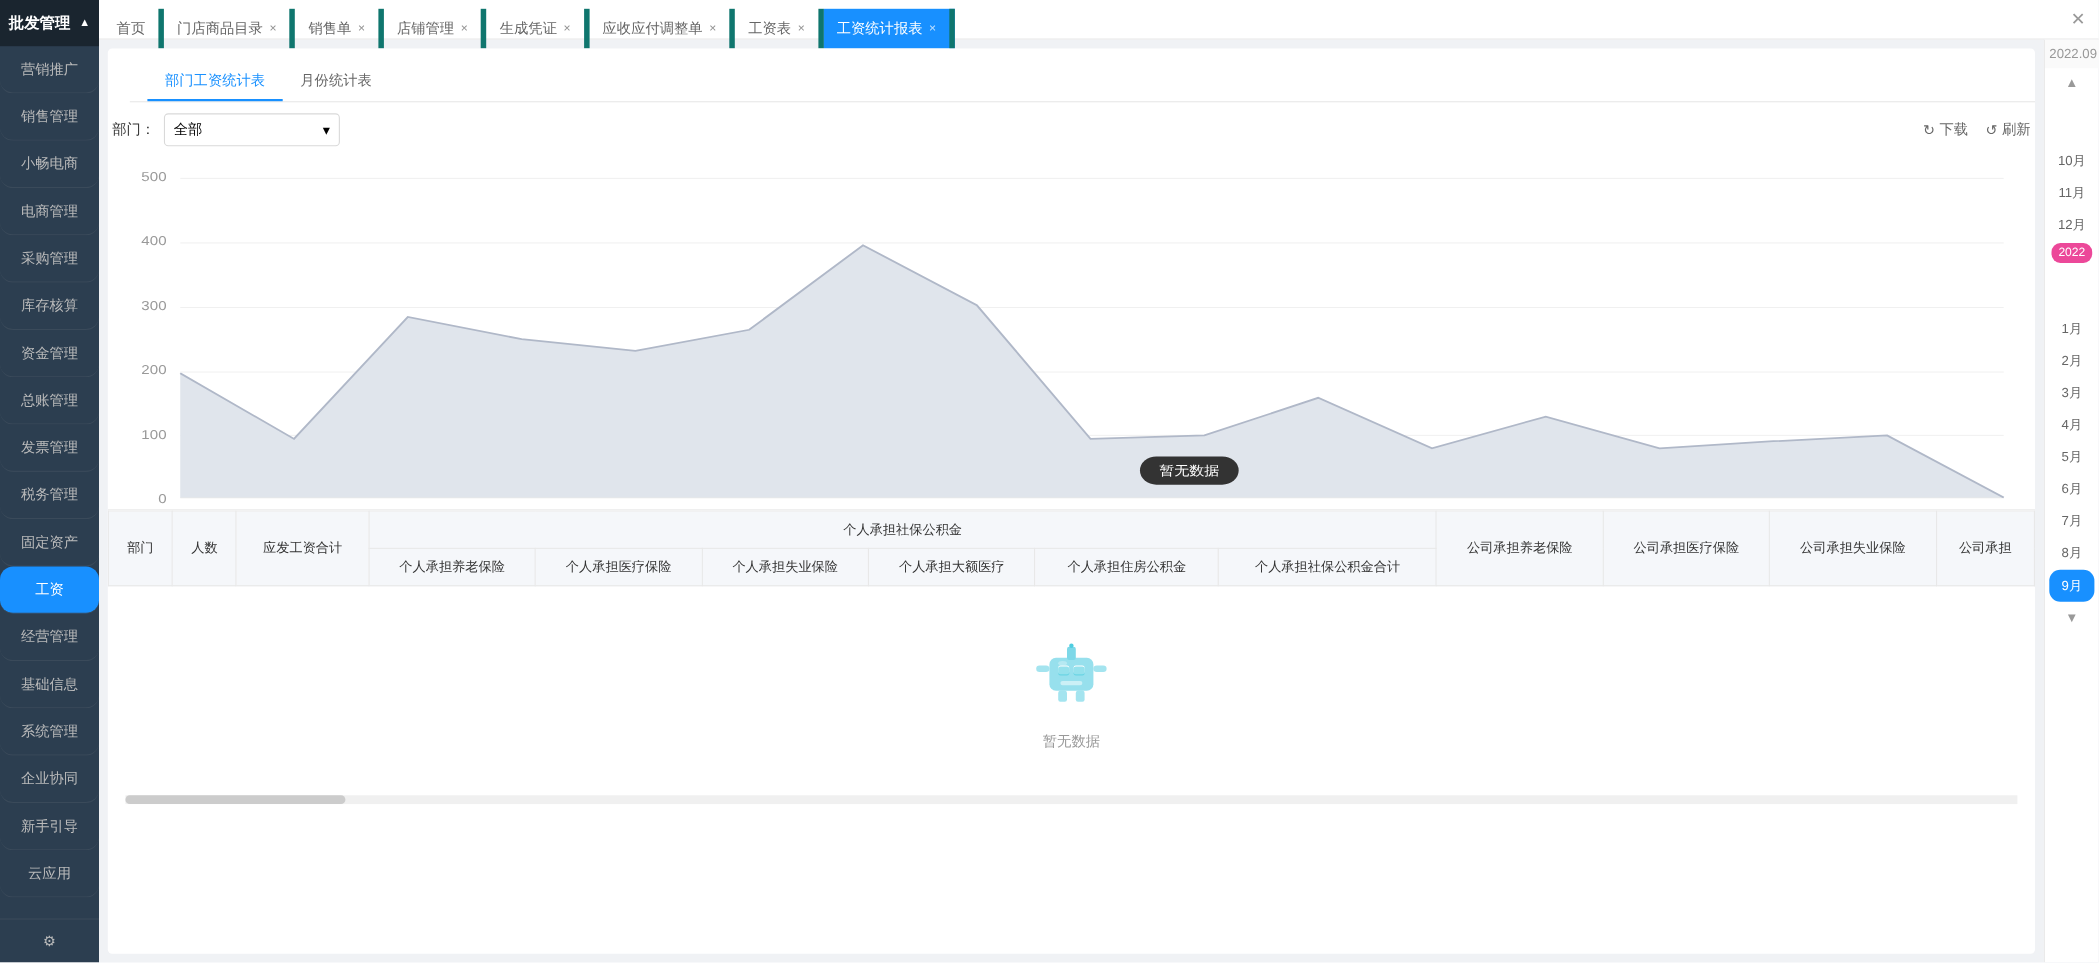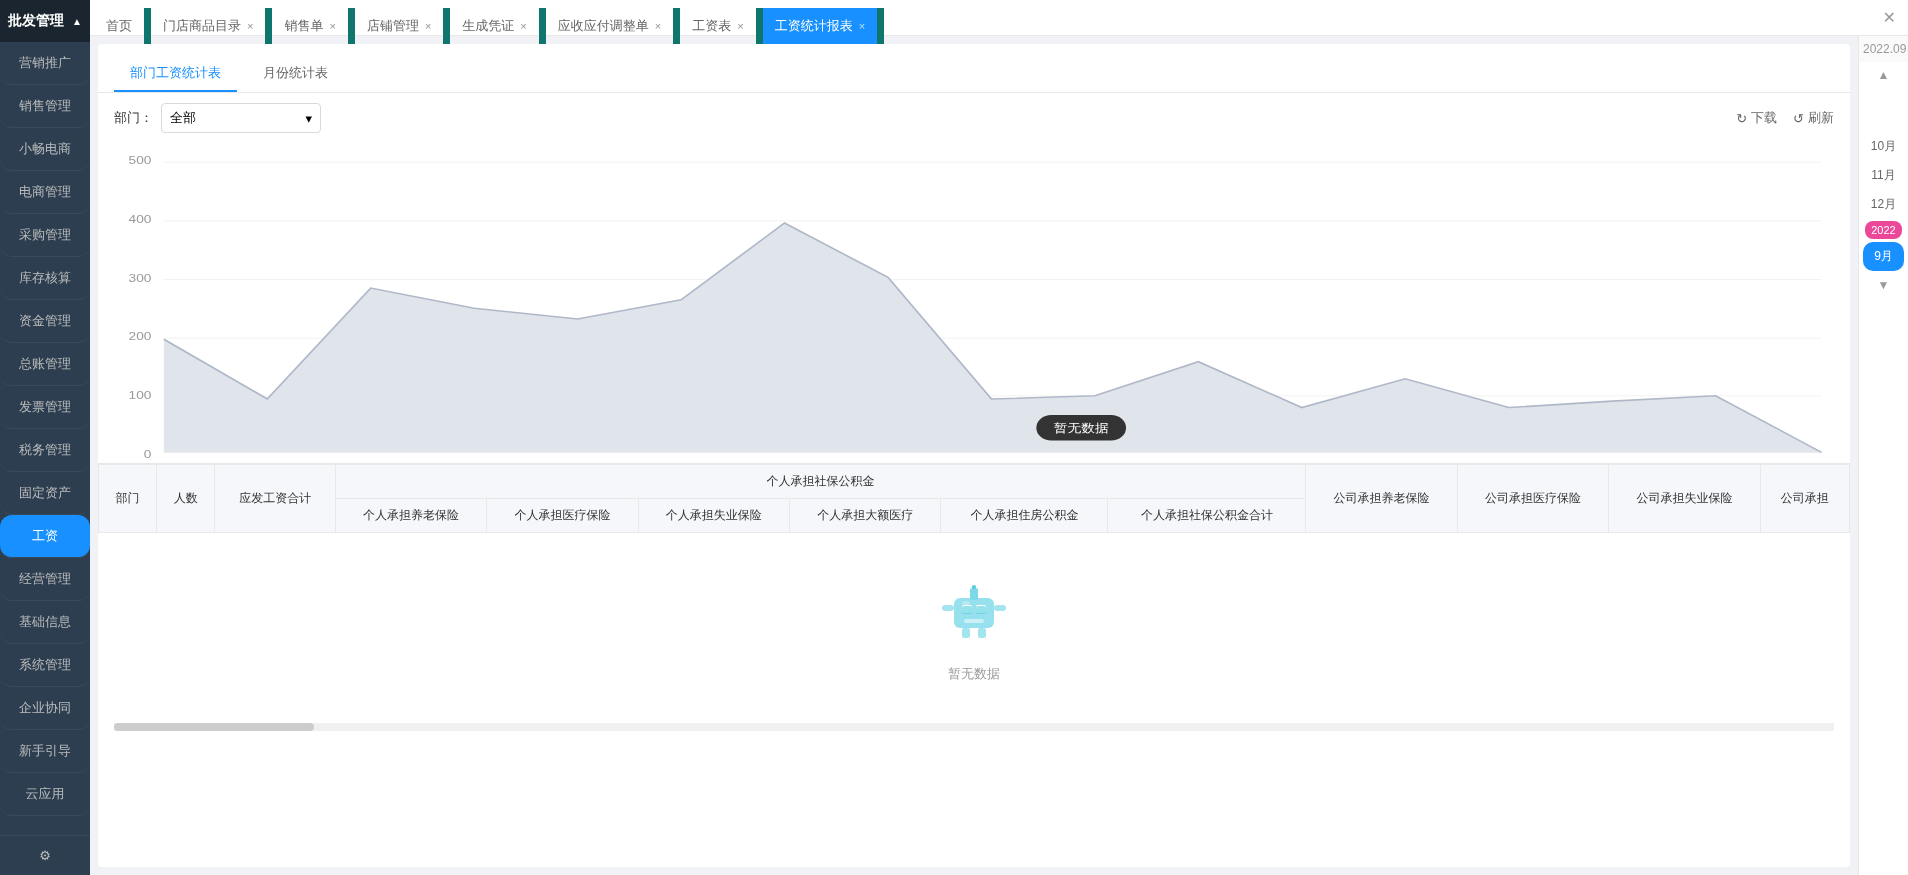--- a/index.html
+++ b/index.html
@@ -65,21 +65,21 @@
       flex-shrink: 0;
     }
     .tab-item {
       display: flex;
       align-items: center;
       padding: 0 12px;
       height: 36px;
       font-size: 13px;
       color: #666;
       cursor: pointer;
-      border-right: 7px solid #0f766e;
+      border-right: 5px solid #0f766e;
       white-space: nowrap;
       gap: 6px;
       margin-top: 17px;
     }
     .tab-item.active { background: #1890ff; color: white; }
     .tab-item .close-btn { font-size: 11px; opacity: 0.7; }
     .tab-bar-end {
       margin-left: auto;
       display: flex;
       align-items: center;
@@ -111,39 +111,40 @@
       overflow: hidden;
       margin: 8px;
       border-radius: 4px;
     }
 
     
     .sub-tabs {
       display: flex;
       padding: 12px 16px 0;
       border-bottom: 1px solid #e8e8e8;
-      gap: 10px;
+      gap: 0;
+      margin-left: 20px;
     }
     .sub-tab {
       padding: 8px 16px;
       font-size: 13px;
       color: #666;
       cursor: pointer;
       border-bottom: 2px solid transparent;
     }
     .sub-tab.active {
       color: #1890ff;
       border-bottom: 2px solid #1890ff;
     }
 
     
     .toolbar {
       display: flex;
       align-items: center;
-      padding: 10px 16px;
+      padding: 10px 4px;
       gap: 12px;
       justify-content: space-between;
     }
     .toolbar-left {
       display: flex;
       align-items: center;
       gap: 8px;
     }
     .toolbar-right {
       display: flex;
@@ -488,17 +489,27 @@
 
     <div class="date-panel">
       <div class="date-year-label">2022.09</div>
       <div class="date-nav-btn">▲</div>
       <div class="date-section" id="date-months-prev">
           <div class="date-month-item">10月</div>
           <div class="date-month-item">11月</div>
           <div class="date-month-item">12月</div>
         </div>
       <div class="date-year-badge">2022</div>
+      <div class="date-section" id="date-months-current">
+          <div class="date-month-item">1月</div>
+          <div class="date-month-item">2月</div>
+          <div class="date-month-item">3月</div>
+          <div class="date-month-item">4月</div>
+          <div class="date-month-item">5月</div>
+          <div class="date-month-item">6月</div>
+          <div class="date-month-item">7月</div>
+          <div class="date-month-item">8月</div>
+        </div>
       <div class="date-month-item active">9月</div>
       <div class="date-nav-btn">▼</div>
     </div>
   </div>
 </div>
 
 </body></html>

